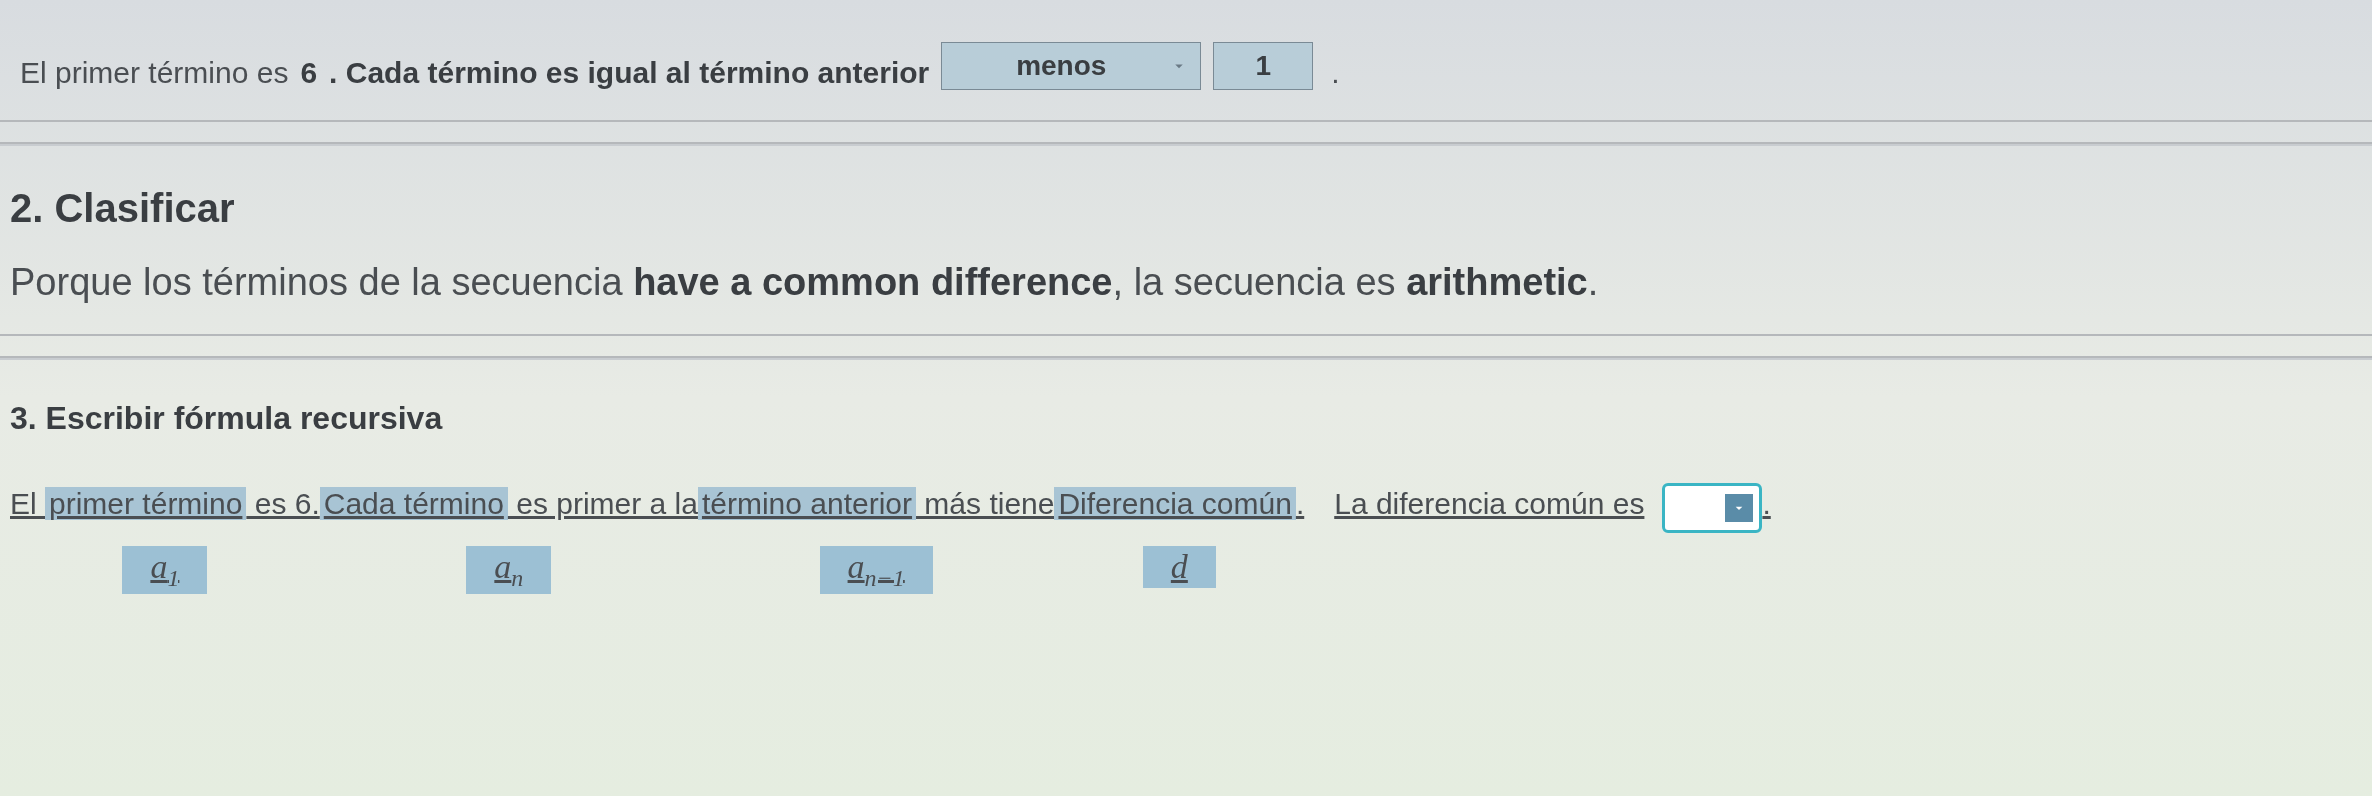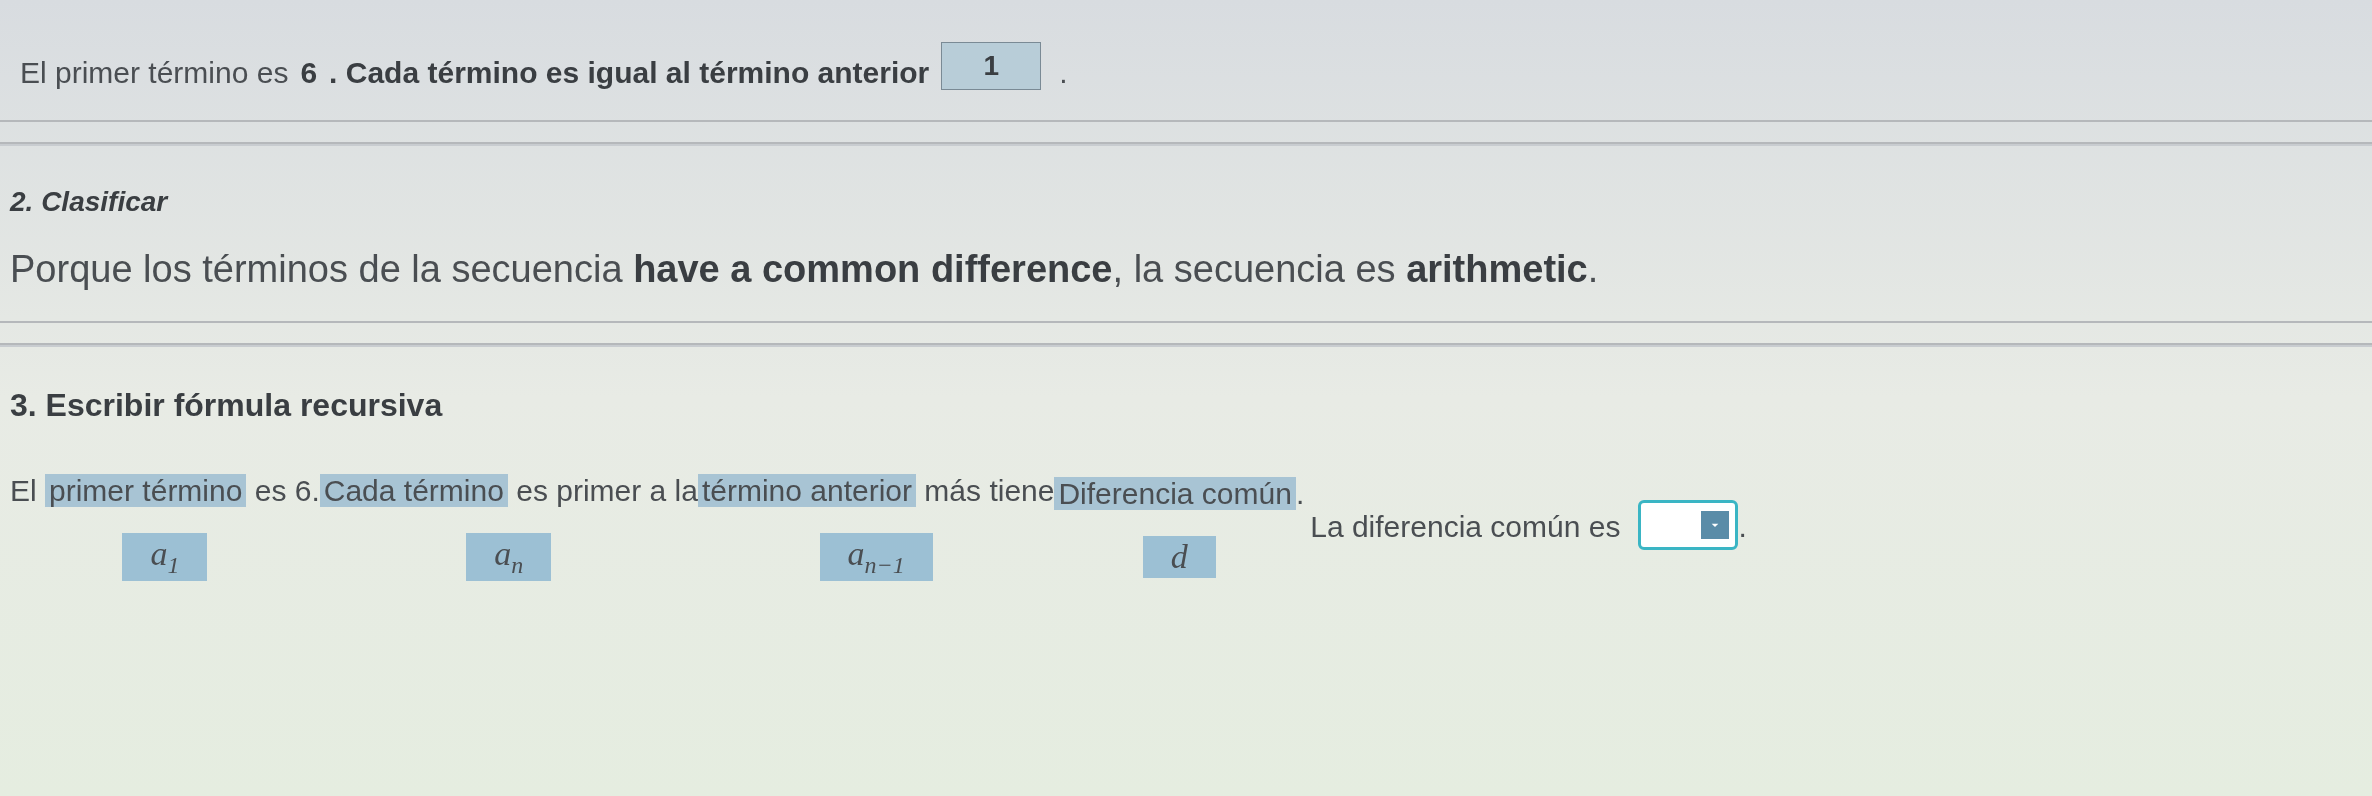--- a/index.html
+++ b/index.html
@@ -79,25 +79,24 @@
       height: 2px;
       background: #b5b8bb;
       margin-top: 20px;
     }
     .section2 {
       padding: 40px 10px 30px 10px;
       border-bottom: 2px solid #b5b8bb;
       border-top: 2px solid #c8ccd0;
     }
     .section2-title {
-      font-size: 28px;
+      font-size: 40px;
       font-weight: 700;
       color: #3a3e42;
       margin-bottom: 30px;
-      font-style: italic;
     }
     .section2-text {
       font-size: 38px;
       color: #4a4e52;
     }
     .section2-text .bold {
       font-weight: 700;
       color: #3a3e42;
     }
     .section3 {
@@ -105,23 +104,24 @@
       border-top: 2px solid #c8ccd0;
     }
     .section3-title {
       font-size: 32px;
       font-weight: 700;
       color: #3a3e42;
       margin-bottom: 50px;
     }
     .line3 {
       display: flex;
-      align-items: center;
+      align-items: flex-start;
       font-size: 30px;
       color: #4a4e52;
+      text-decoration: underline;
     }
     .term-group {
       display: inline-flex;
       flex-direction: column;
       align-items: center;
     }
     .term-group .top-text {
       white-space: nowrap;
     }
     .highlight {
@@ -168,30 +168,39 @@
       background: #5a8ca8;
       display: flex;
       align-items: center;
       justify-content: center;
     }
     .dropdown-small .arrow-btn svg {
       fill: #ffffff;
     }
     .spacer-text {
       padding: 0 6px;
+      margin-left: 24px;
     }
   </style>
 </head>
 <body>
 
 <div class="section1">
   <div class="line1">
     <span class="text-part">El primer término es</span>
     <span class="bold-value">6</span>
     <span class="bold-text">.  Cada término es igual al término anterior</span>
+    <div class="select-box">
+      <span>menos</span>
+      <span class="chevron">
+        <svg width="18" height="18" viewBox="0 0 24 24">
+            <path d="M7 10l5 5 5-5z" fill="#6a7a85"></path>
+          </svg>
+      </span>
+    </div>
     <div class="input-box">
       <span>1</span>
     </div>
     <span class="period">.</span>
   </div>
 </div>
 
 <div class="divider"></div>
 
 <div class="section2">

